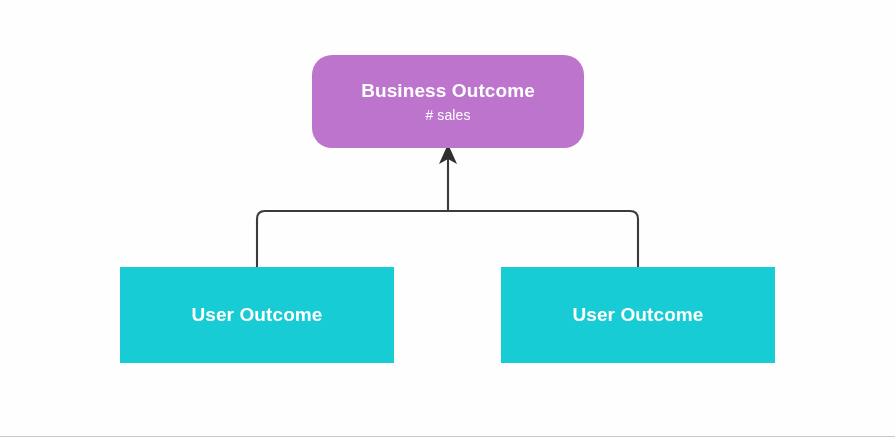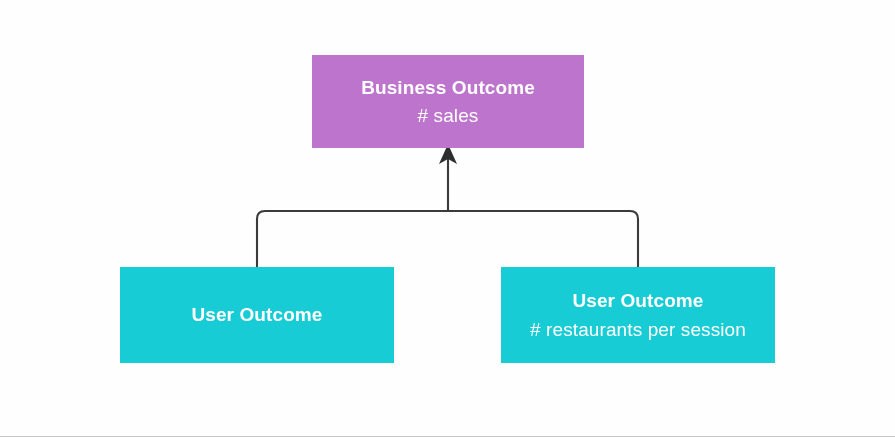--- a/index.html
+++ b/index.html
@@ -49,35 +49,36 @@
 
   .node-title {
     font-size: 19px;
     font-weight: bold;
     line-height: 1.32;
     letter-spacing: 0.1px;
     white-space: nowrap;
   }
 
   .node-metric {
-    font-size: 19px;
+    font-size: 14px;
     font-weight: normal;
     line-height: 1.32;
     letter-spacing: 0.1px;
     white-space: nowrap;
     margin-top: 3px;
   }
 
   
   #node-business-outcome {
     left: 312px;
     top: 55px;
     width: 272px;
     height: 93px;
     background: #bd74cd;
+    border-radius: 20px;
   }
 
   #node-user-outcome-sessions {
     left: 120px;
     top: 267px;
     width: 274px;
     height: 96px;
     background: #18ccd5;
   }
 
@@ -109,16 +110,15 @@
     <div class="node-title">Business Outcome</div>
     <div class="node-metric"># sales</div>
   </div>
 
   <div class="node" id="node-user-outcome-sessions">
     <div class="node-title">User Outcome</div>
   </div>
 
   <div class="node" id="node-user-outcome-restaurants">
     <div class="node-title">User Outcome</div>
-    <div class="node-metric"># restaurants per session</div>
   </div>
 
 </div>
 
 </body></html>

